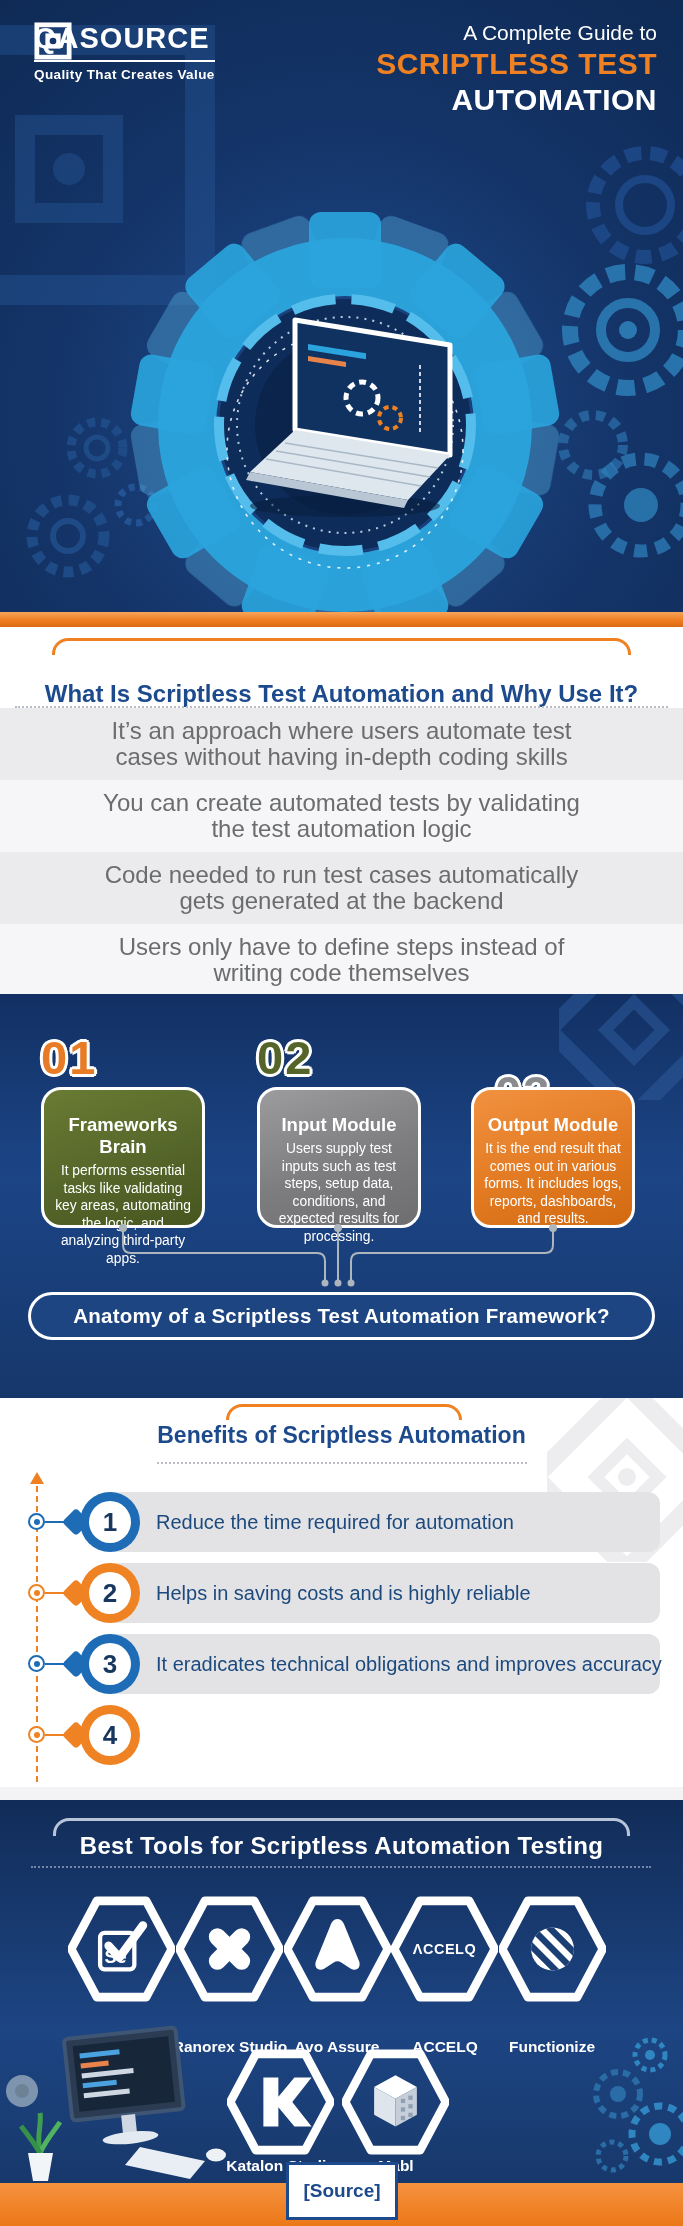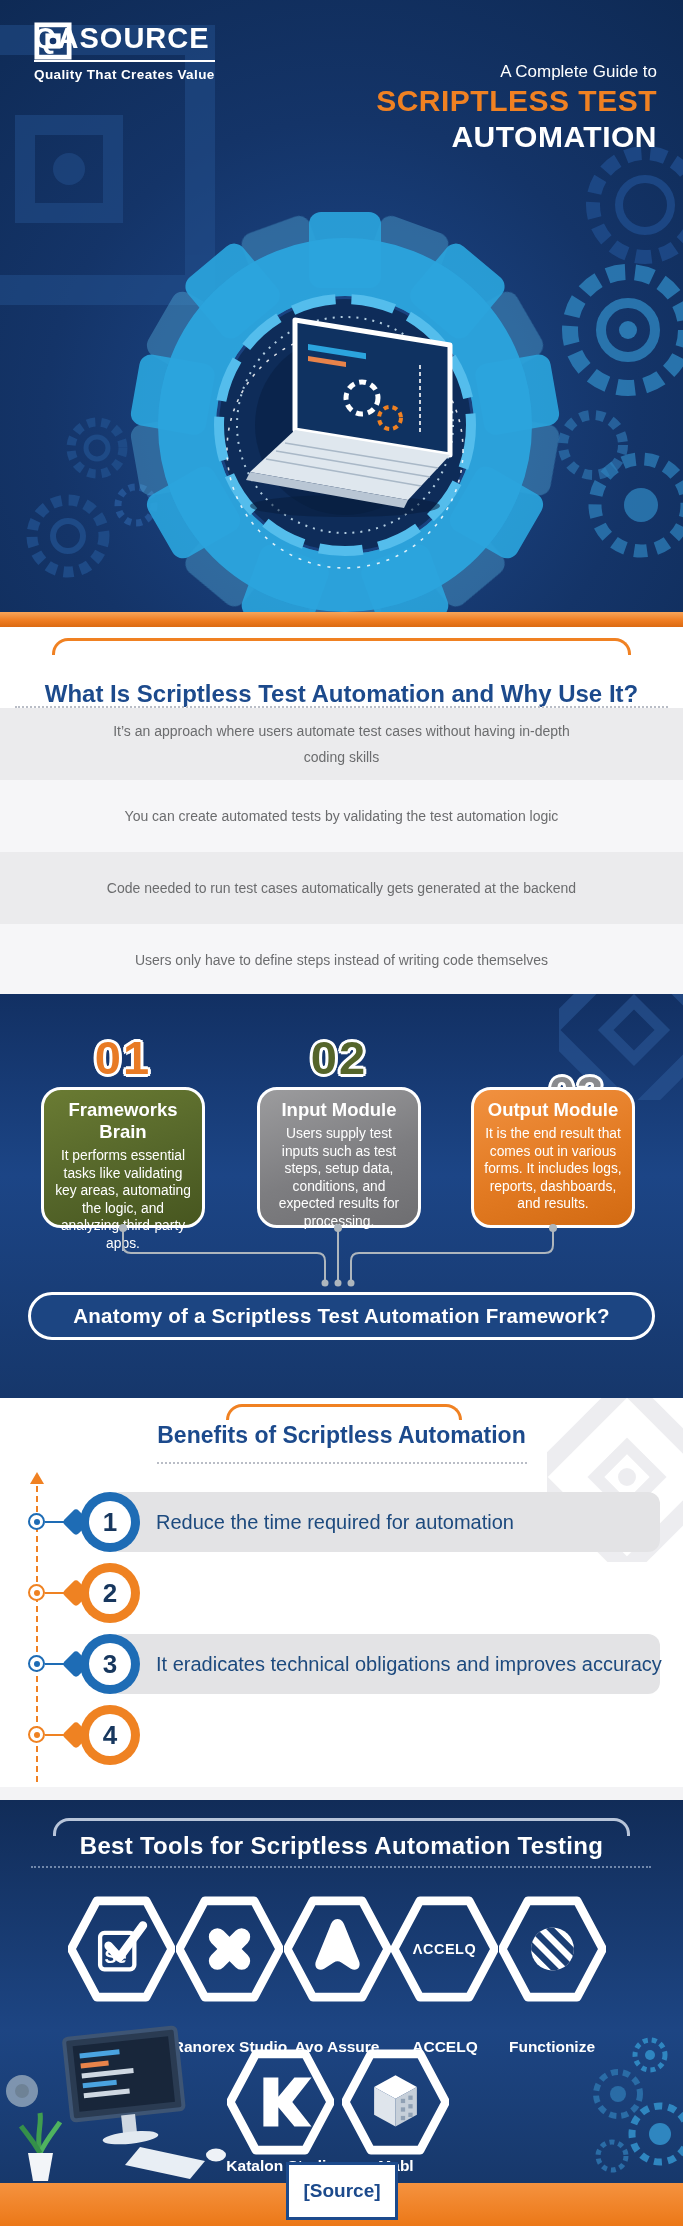--- a/index.html
+++ b/index.html
@@ -10,55 +10,55 @@
   
   .hero{position:absolute;left:0;top:0;width:683px;height:612px;
         background:radial-gradient(circle at 50% 68%,#1E4B8F 0%,#143468 55%,#0E2A55 100%);}
   .hero svg{position:absolute;left:0;top:0;}
   .logo{position:absolute;left:34px;top:22px;color:#fff;}
   .logo-row{display:flex;align-items:center;gap:7px;}
   .logo-name{font-size:29px;font-weight:700;letter-spacing:1px;}
   .logo-rule{height:2px;background:#fff;margin-top:5px;}
   .logo-tagline{font-size:13.5px;font-weight:700;letter-spacing:.4px;margin-top:5px;}
   .hero-title{position:absolute;right:26px;top:20px;text-align:right;color:#fff;line-height:1.22;}
-  .ht1{font-size:17px;font-weight:400;margin-top:42px;}
+  .ht1{font-size:21px;font-weight:400;}
   .ht2{font-size:30px;font-weight:800;color:#F08122;letter-spacing:.5px;}
   .ht3{font-size:30px;font-weight:800;letter-spacing:.5px;}
 
   
   .divider-orange{position:absolute;left:0;top:612px;width:683px;height:15px;
         background:linear-gradient(180deg,#F7A55A 0%,#EF7D22 55%,#DB6A12 100%);}
   .bracket{border:3px solid #F08122;border-bottom:none;border-radius:16px 16px 0 0;}
   .dotted{border-top:2px dotted #B9BDC6;}
 
   
   .what{position:absolute;left:0;top:627px;width:683px;height:369px;background:#fff;}
   .what .bracket{position:absolute;left:52px;top:11px;width:573px;height:14px;}
   .what-title{position:absolute;left:0;top:53px;width:683px;text-align:center;
         font-size:24px;font-weight:700;color:#1C4A8C;}
   .what .dotted{position:absolute;left:15px;top:79px;width:653px;}
   .what-rows{position:absolute;left:0;top:81px;width:683px;}
   .w-row{width:683px;height:72px;display:flex;align-items:center;justify-content:center;}
   .w-row:nth-child(odd){background:#EBEBED;}
   .w-row:nth-child(even){background:#F6F6F8;}
-  .w-row p{margin:0;max-width:500px;text-align:center;font-size:14px;line-height:26.5px;color:#6B6C6E;}
+  .w-row p{margin:0;max-width:500px;text-align:center;font-size:24px;line-height:26.5px;color:#6B6C6E;}
 
   
   .anatomy{position:absolute;left:0;top:994px;width:683px;height:404px;overflow:hidden;
         background:linear-gradient(180deg,#123063 0%,#1C4586 45%,#16376B 100%);}
   .anatomy-qr{position:absolute;right:-26px;top:-34px;opacity:.6;}
   .mcard{position:absolute;top:93px;width:164px;height:141px;box-sizing:border-box;
         border:3px solid #fff;border-radius:20px;color:#fff;text-align:center;
-        padding:9px 9px 6px 9px;}
+        padding:24px 9px 6px 9px;}
   .mcard.green{left:41px;background:linear-gradient(160deg,#6A7B33 0%,#55662A 55%,#47561F 100%);}
   .mcard.gray{left:257px;background:linear-gradient(160deg,#9C9C9E 0%,#7D7D80 55%,#6E6E71 100%);}
   .mcard.orange{left:471px;background:linear-gradient(160deg,#F19140 0%,#E27A22 55%,#D26A12 100%);}
   .mcard h3{margin:0 0 4px 0;font-size:18.5px;font-weight:700;}
   .mcard p{margin:0;font-size:13.8px;line-height:17.6px;}
-  .card-num{position:absolute;top:38px;width:164px;text-align:center;
+  .card-num{position:absolute;top:38px;width:164px;
         font-size:47px;line-height:52px;font-weight:800;letter-spacing:2px;
         text-shadow:3px 0 0 #fff,-3px 0 0 #fff,0 3px 0 #fff,0 -3px 0 #fff,
                     2.2px 2.2px 0 #fff,-2.2px 2.2px 0 #fff,2.2px -2.2px 0 #fff,-2.2px -2.2px 0 #fff;}
   .num1{left:41px;color:#E87B25;}
   .num2{left:257px;color:#55652A;}
   .num3{left:495px;color:#8A8B8E;margin-top:35px;}
   .connectors{position:absolute;left:0;top:1222px;}
   .pill{position:absolute;left:28px;top:1292px;width:627px;height:48px;box-sizing:border-box;
         border:3px solid #fff;border-radius:26px;background:#1C4582;
         display:flex;align-items:center;justify-content:center;
@@ -303,20 +303,23 @@
       <div class="b-node">
           <i></i>
         </div>
       <div class="b-line"></div>
       <div class="b-tail"></div>
       <div class="b-badge">
         <i>1</i>
       </div>
     </div>
     <div class="b-item c-orange" style="top:165px">
+      <div class="b-rect">
+        <span class="b-text">Helps in saving costs and is highly reliable</span>
+      </div>
       <div class="b-node">
           <i></i>
         </div>
       <div class="b-line"></div>
       <div class="b-tail"></div>
       <div class="b-badge">
         <i>2</i>
       </div>
     </div>
     <div class="b-item c-blue" style="top:236px">

